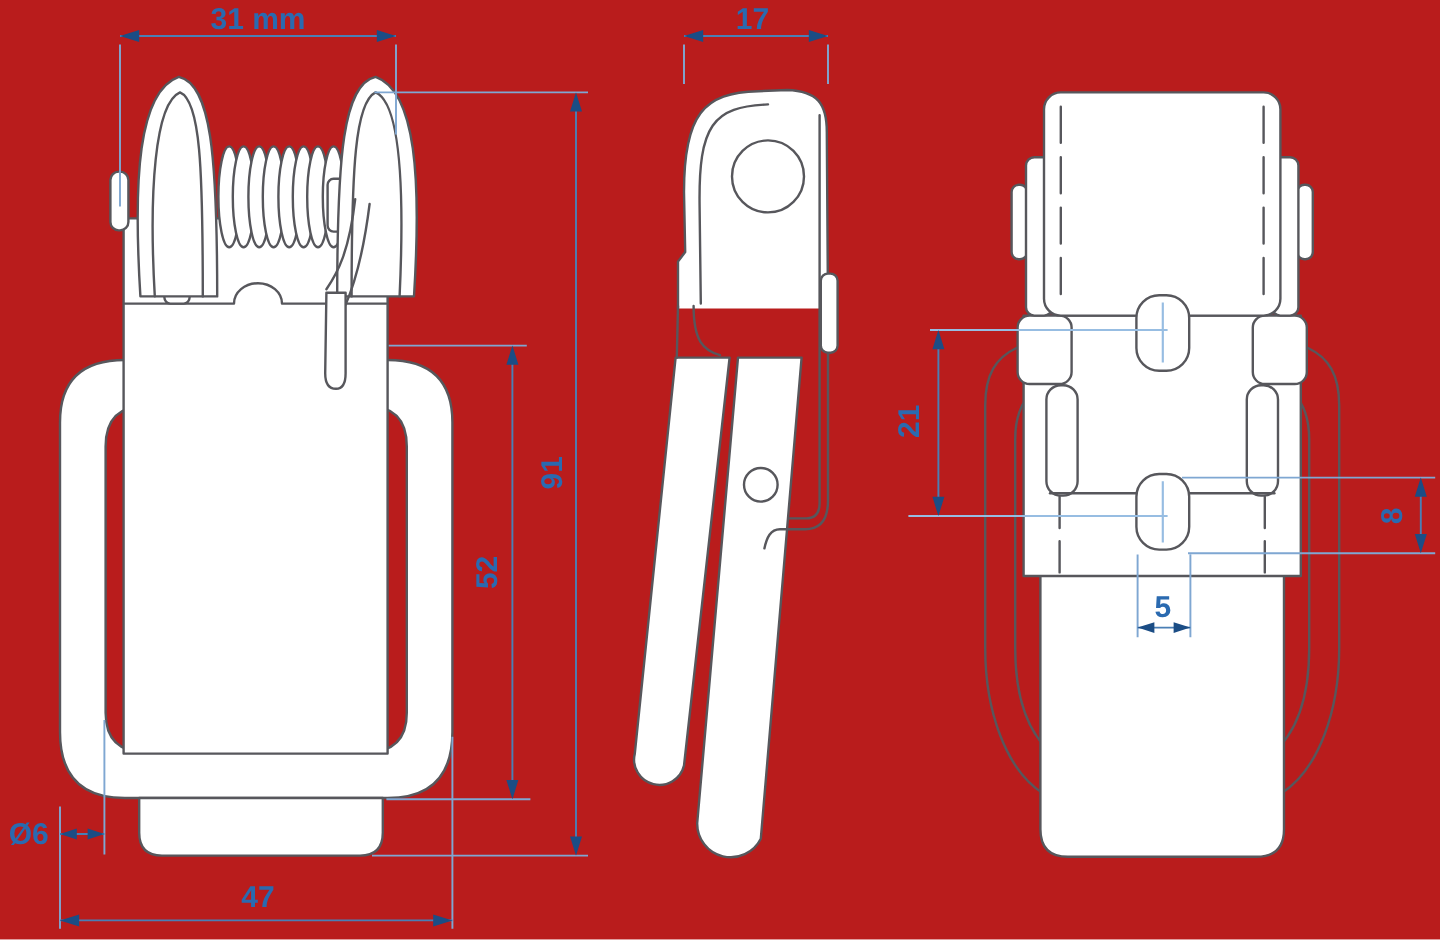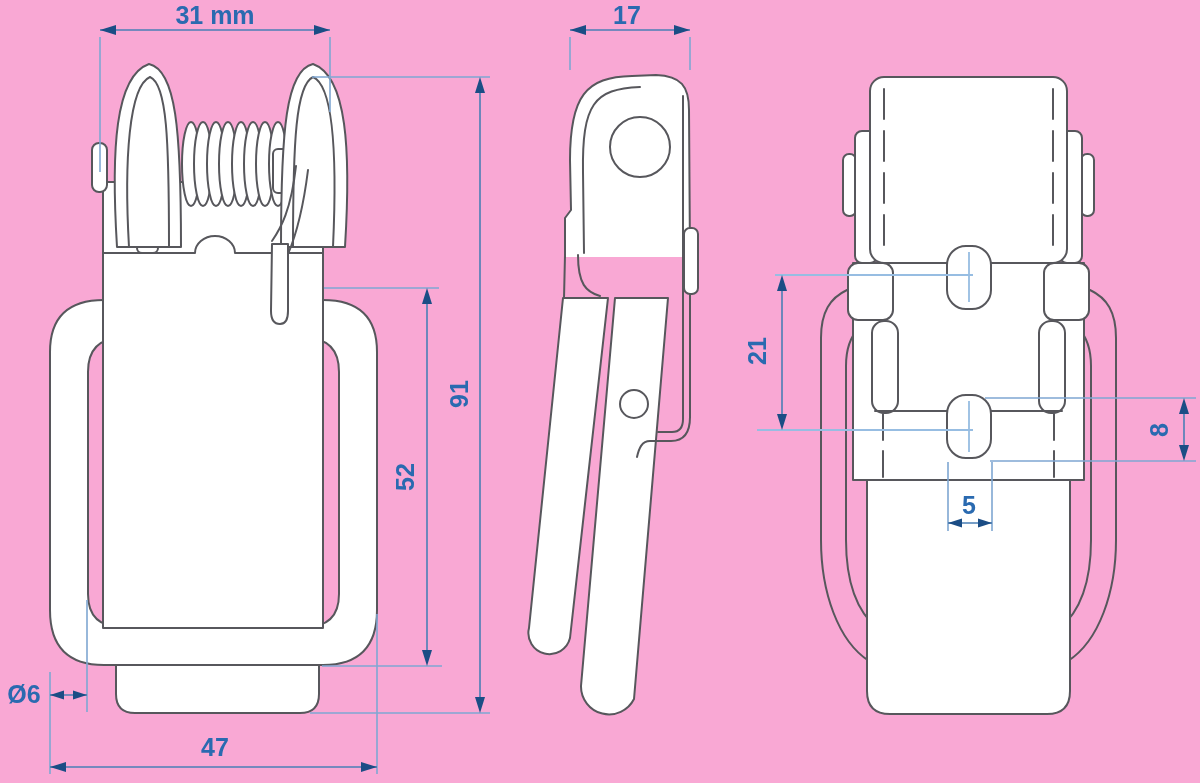--- a/index.html
+++ b/index.html
@@ -1,16 +1,16 @@
 <!DOCTYPE html>
 <html><head>
 <meta charset="utf-8">
 <style>
   html,body{margin:0;padding:0;background:#fbfbfa;}
-  #stage{position:relative;width:1200px;height:783px;background:#f9a8d4;overflow:hidden;
+  #stage{position:relative;width:1200px;height:783px;background:#b91c1c;overflow:hidden;
          font-family:"Liberation Sans",sans-serif;}
   svg{display:block}
   .w{fill:#ffffff}
   .n{fill:none}
   .wns{fill:#ffffff;stroke:none}
   g.part{stroke-width:2;stroke-linecap:round;stroke-linejoin:round;fill:none}
   g.lines{fill:none;stroke-width:1.6;stroke-linecap:butt}
   g.cline{fill:none;stroke-width:1.8}
   g.arrows{stroke:none}
   g.dimtext text{font-family:"Liberation Sans",sans-serif;font-weight:bold;font-size:25px;}

